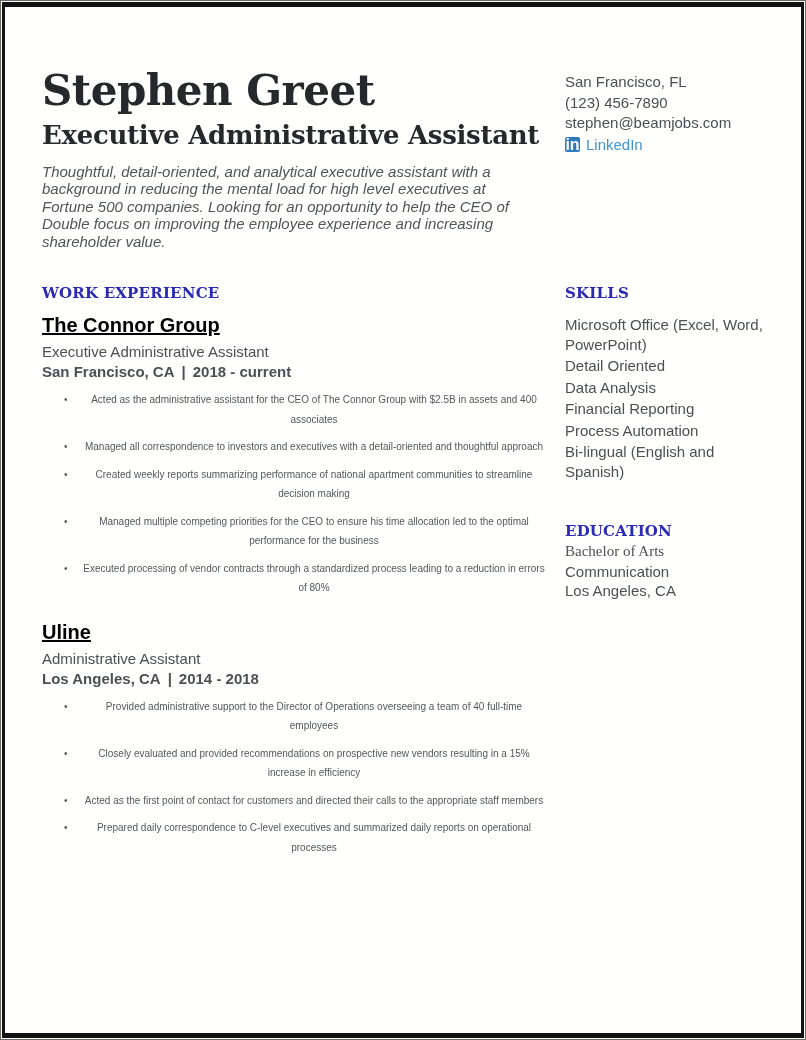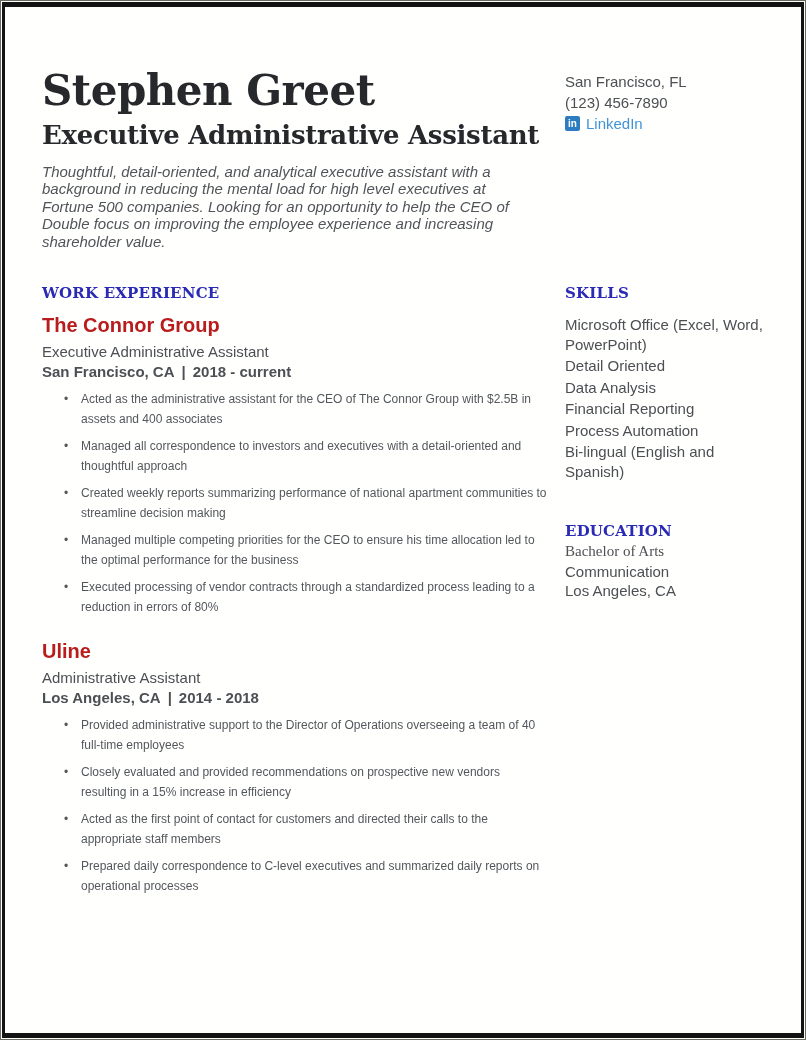--- a/index.html
+++ b/index.html
@@ -60,21 +60,21 @@
 
   
   .contact { font-size: 15px; line-height: 19.5px; padding-top: 3px; color: #4c4f54; }
   .contact-line { margin: 0 0 1px 0; }
   .linkedin-row { display: flex; align-items: center; margin-top: 2px; }
   .li-icon {
     width: 15px; height: 15px;
     border-radius: 2px;
     background: #2d7cc1;
     color: #ffffff;
-    font-size: 10px;
+    font-size: 16px;
     font-weight: 700;
     line-height: 15px;
     text-align: center;
     display: inline-block;
     margin-right: 6px;
   }
   .li-label { color: #3f94d8; text-decoration: none; }
 
   
   .row2 { margin-top: 34px; }
@@ -84,27 +84,28 @@
     font-size: 15px;
     letter-spacing: 0.2px;
     color: #2a2ab5;
     margin: 0;
   }
 
   
   .company {
     font-size: 20px;
     font-weight: 700;
-    color: #b91c1c;
+    color: #000000;
     margin: 12px 0 0 0;
+    text-decoration: underline;
   }
   .role { font-size: 15px; margin: 6px 0 0 0; color: #4c4f54; }
   .meta { font-size: 15px; margin: 3px 0 0 0; color: #4c4f54; font-weight: bold; }
   .meta .sep { margin: 0 7px; color: #4c4f54; }
-  .bullets { list-style: none; margin: 10px 0 0 0; padding: 0; font-size: 12px; line-height: 19.5px; color: #53575c; }
+  .bullets { list-style: none; margin: 10px 0 0 0; padding: 0; font-size: 10px; line-height: 19.5px; color: #53575c; text-align: center; }
   .bullets li { position: relative; padding-left: 39px; max-width: 505px; }
   .bullets li + li { margin-top: 8px; }
   .bullets li::before { content: "\2022"; position: absolute; left: 22px; top: 0; color: #53575c; }
   .job + .job { margin-top: 23px; }
 
   
   .skills-list { list-style: none; margin: 13px 0 0 0; padding: 0; font-size: 15px; line-height: 19.5px; color: #4c4f54; }
   .skills-list li + li { margin-top: 2px; }
   .education-block { margin-top: 41px; }
   .school { font-size: 17.5px; font-weight: 700; color: #36393d; margin: 12px 0 0 0; }
@@ -120,20 +121,21 @@
 
       <header>
         <h1 class="name">Stephen Greet</h1>
         <h2 class="job-title">Executive Administrative Assistant</h2>
         <p class="summary">Thoughtful, detail-oriented, and analytical executive assistant with a background in reducing the mental load for high level executives at Fortune 500 companies. Looking for an opportunity to help the CEO of Double focus on improving the employee experience and increasing shareholder value.</p>
       </header>
 
       <aside class="contact">
         <p class="contact-line">San Francisco, FL</p>
         <p class="contact-line">(123) 456-7890</p>
+        <p class="contact-line">stephen@beamjobs.com</p>
         <div class="linkedin-row">
           <span class="li-icon">in</span>
           <a href="#" class="li-label">LinkedIn</a>
         </div>
       </aside>
 
       <section class="row2">
         <h3 class="section-heading">WORK EXPERIENCE</h3>
 
         <article class="job">

